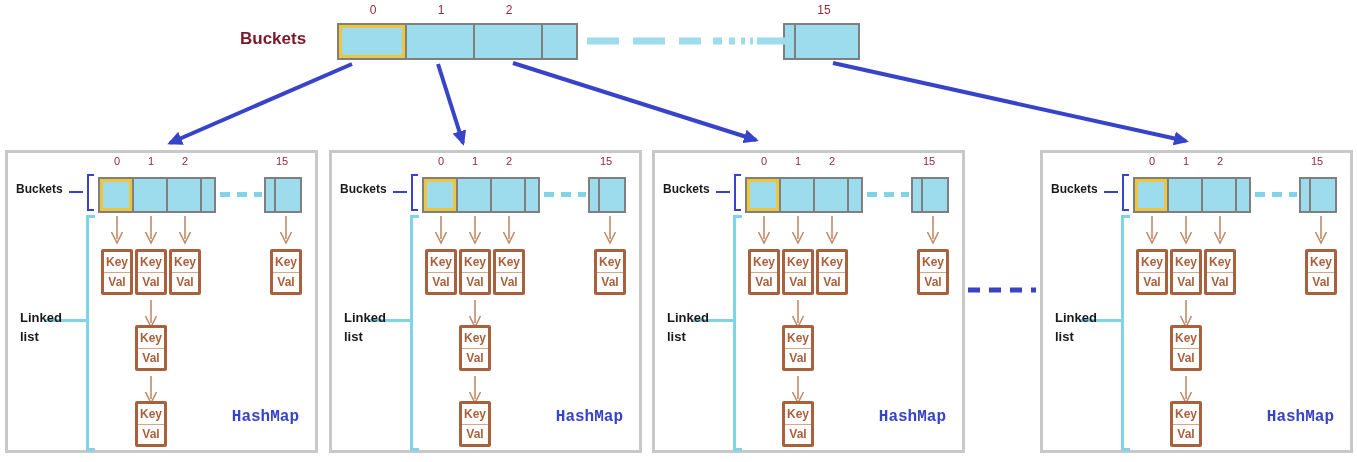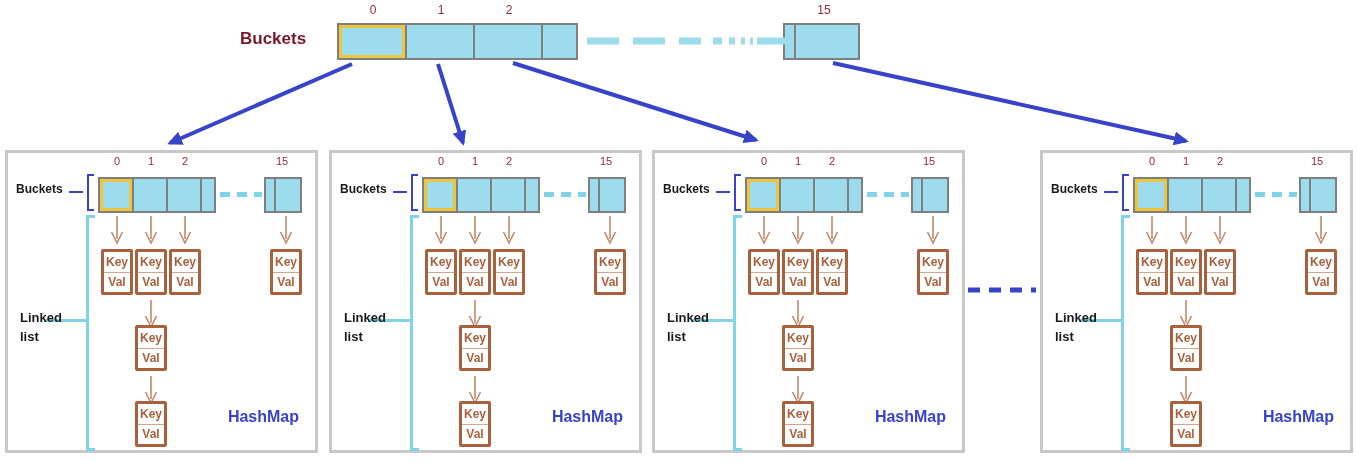--- a/index.html
+++ b/index.html
@@ -66,21 +66,21 @@
     flex:1;display:flex;align-items:center;justify-content:center;
     font-size:12px;font-weight:bold;color:var(--node_brown);
   }
   .node .node-key{border-bottom:1.5px solid #d3a88a;}
   .ll-bracket{
     position:absolute;left:78px;top:62px;width:9px;height:236px;box-sizing:border-box;
     border-left:3px solid var(--bracket_light);border-top:3px solid var(--bracket_light);border-bottom:3px solid var(--bracket_light);
   }
   .ll-tick{position:absolute;left:36px;top:166px;width:42px;height:3px;background:var(--bracket_light);}
   .ll-label{position:absolute;left:12px;top:148px;font-size:13px;font-weight:bold;color:var(--label_black);line-height:19px;margin-top:7px;}
-  .hashmap-label{position:absolute;right:16px;bottom:24px;font-size:16px;font-weight:bold;color:var(--arrow_blue);}
+  .hashmap-label{position:absolute;right:16px;bottom:24px;font-size:16px;font-weight:bold;color:var(--arrow_blue);font-family:Liberation Mono, monospace;}
 </style>
 </head>
 <body>
 
 <div class="stage">
 
   <div class="segments-label">Buckets</div>
 
   <div class="seg-idx" style="left:340px;width:66px;">0</div>
   <div class="seg-idx" style="left:408px;width:66px;">1</div>

